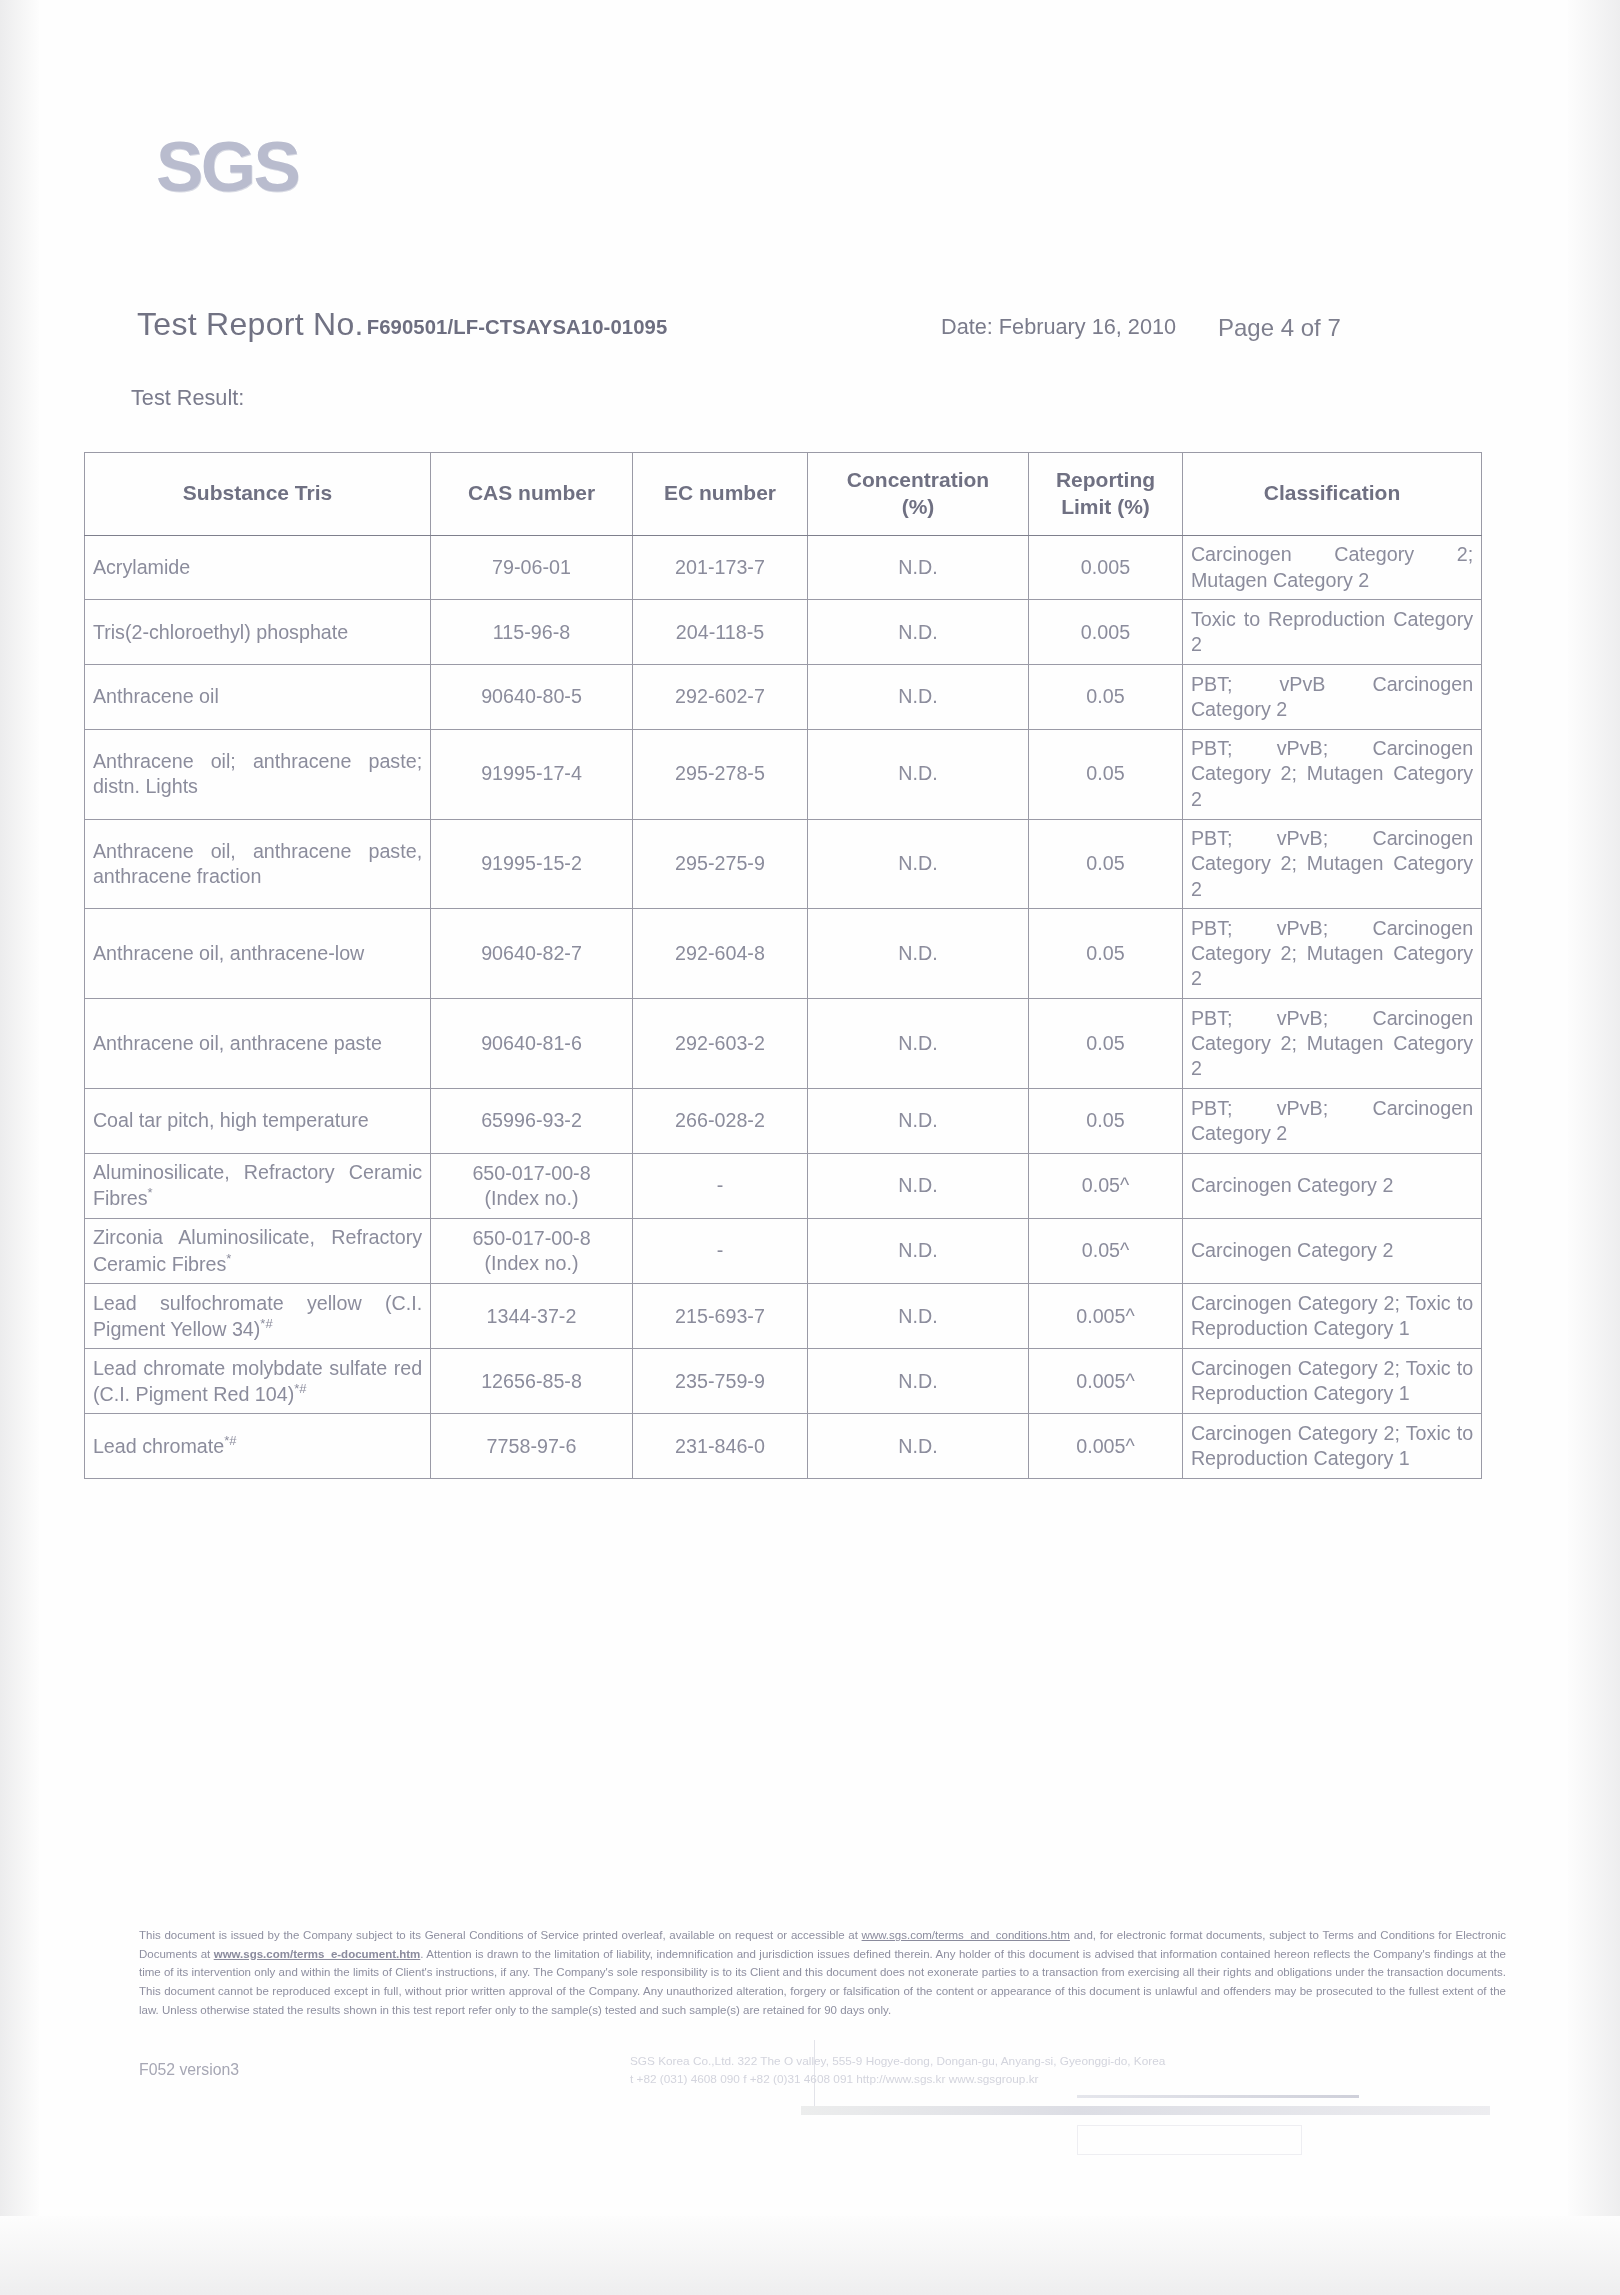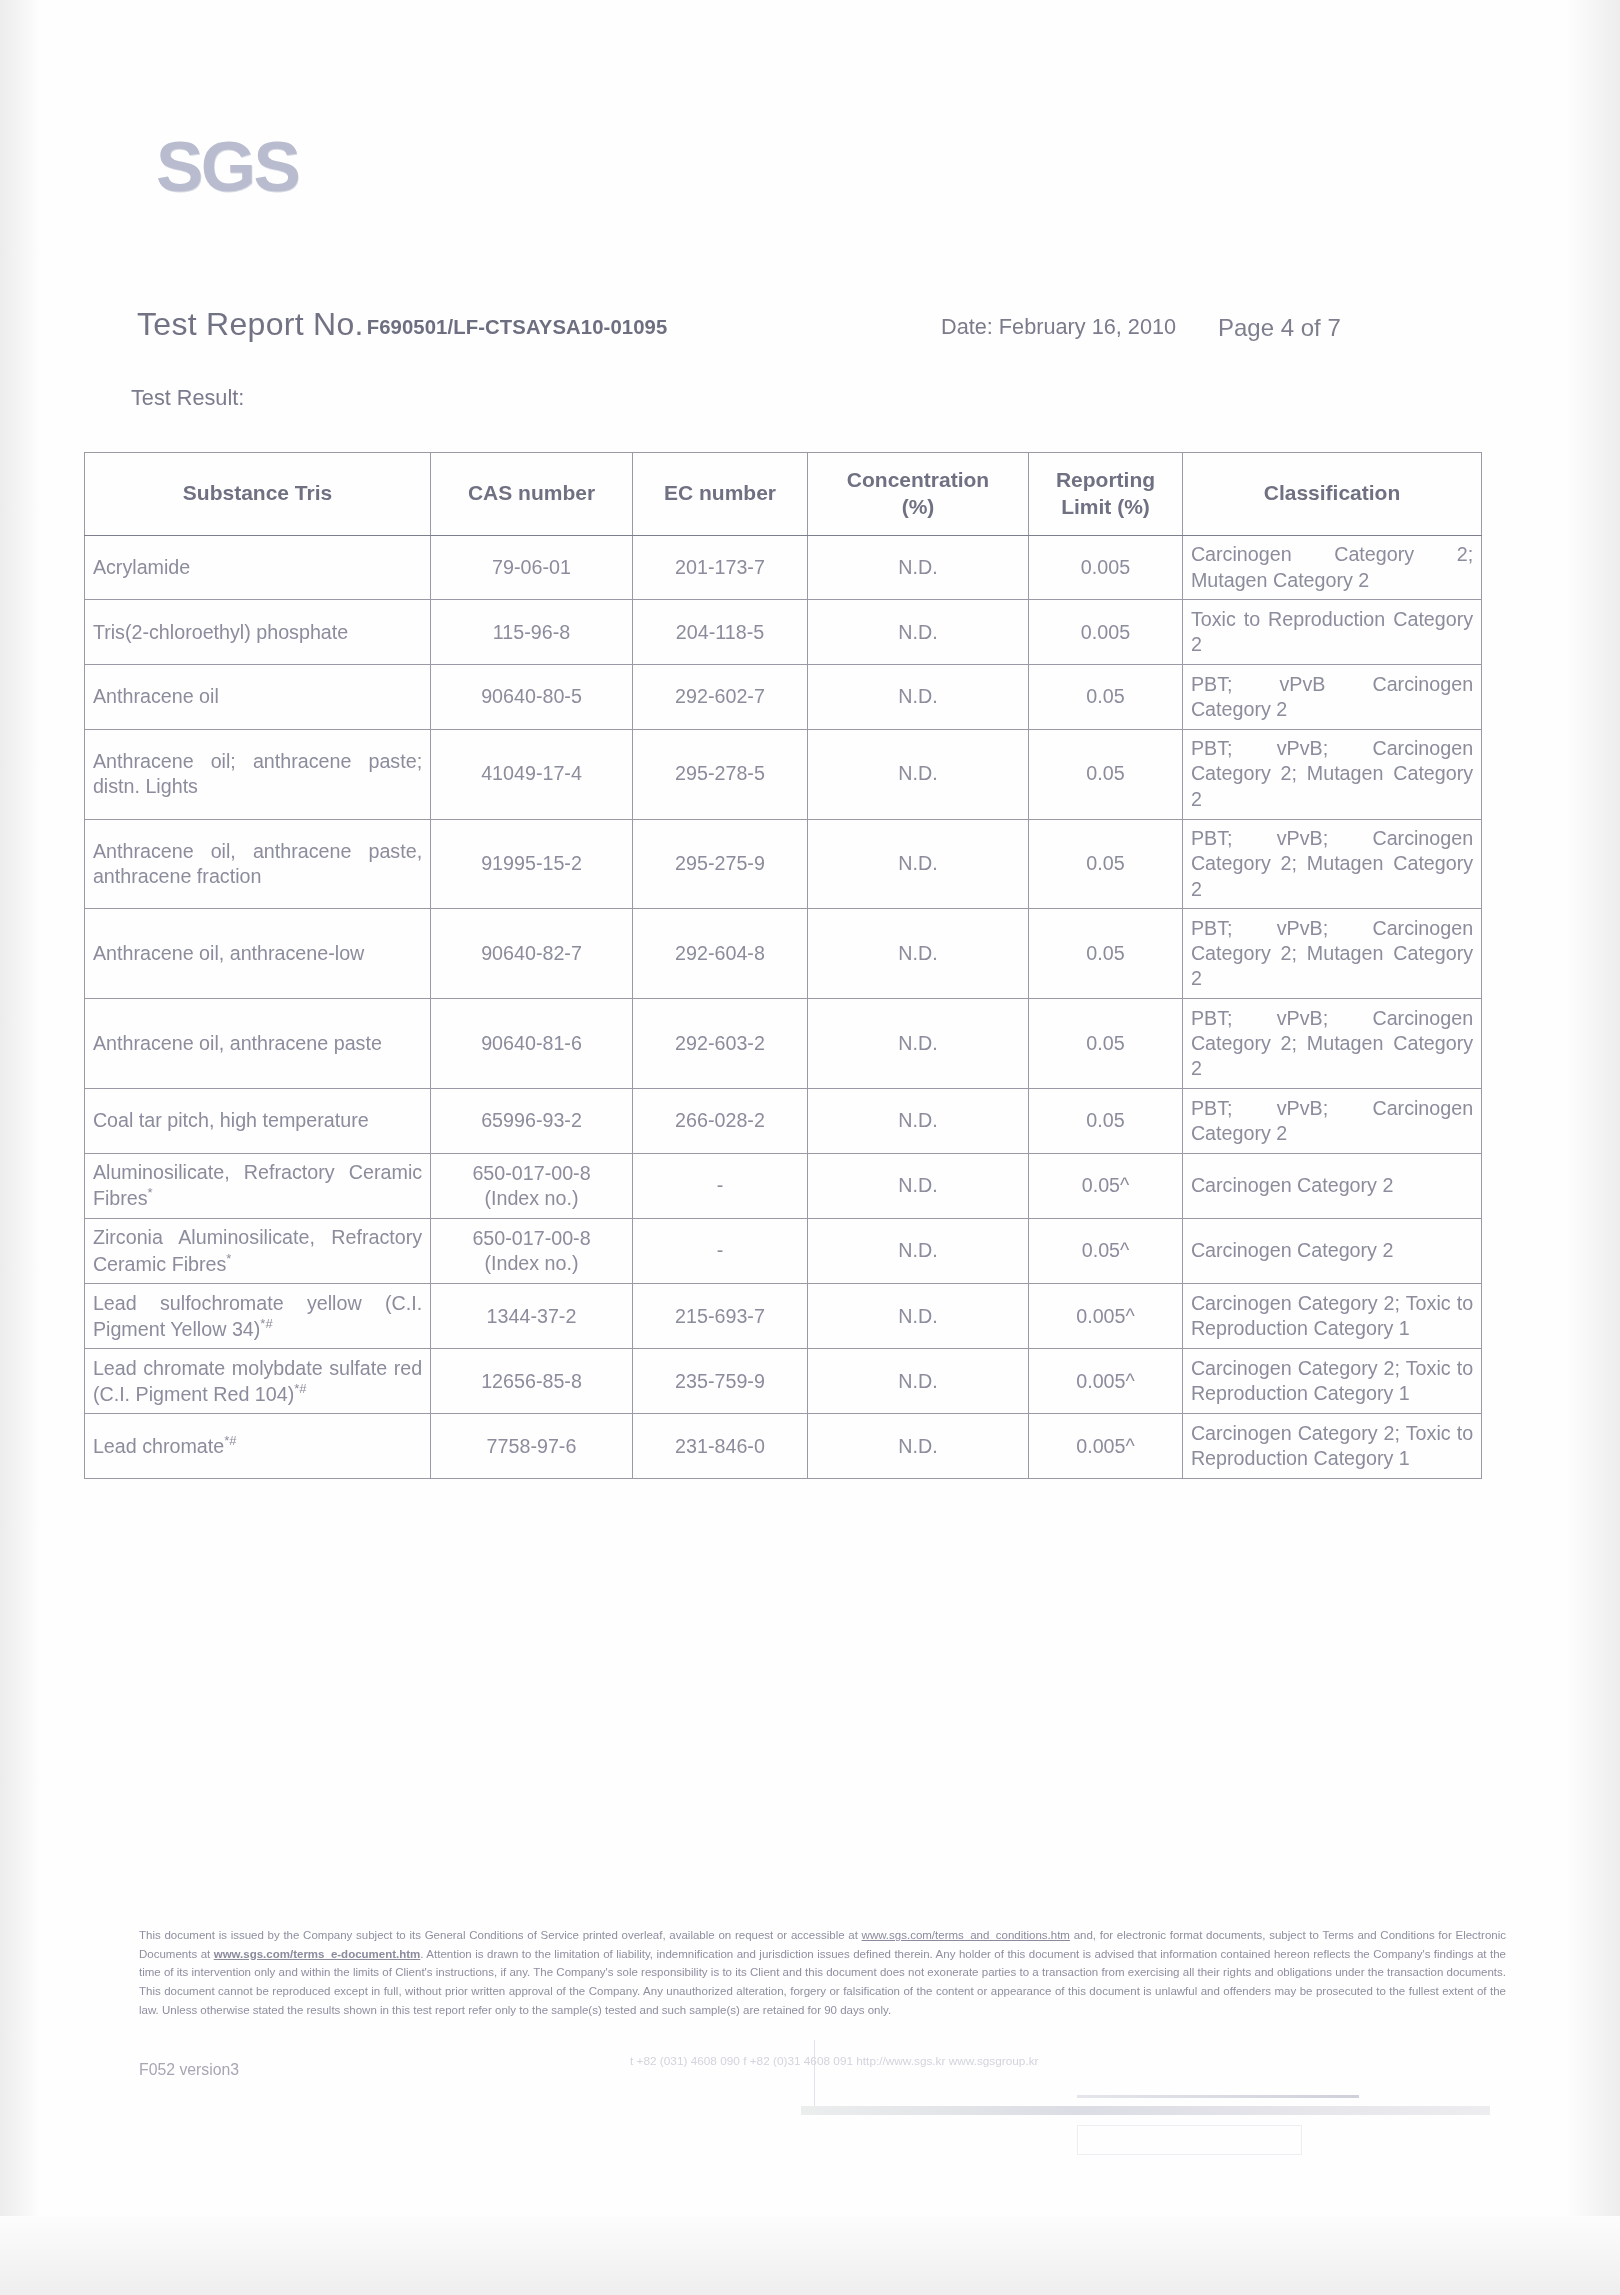--- a/index.html
+++ b/index.html
@@ -286,21 +286,21 @@
             <td class="ec">292-602-7</td>
             <td class="conc">N.D.</td>
             <td class="rl">0.05</td>
             <td class="cls">PBT; vPvB Carcinogen Category 2</td>
           </tr>
           <tr>
             <td class="sub">
               <span class="sub-justify">Anthracene oil; anthracene paste; distn. Lights</span>
             </td>
             <td class="cas">
-              <div>41049-17-4</div>
+              <div>91995-17-4</div>
             </td>
             <td class="ec">295-278-5</td>
             <td class="conc">N.D.</td>
             <td class="rl">0.05</td>
             <td class="cls">PBT; vPvB; Carcinogen Category 2; Mutagen Category 2</td>
           </tr>
           <tr>
             <td class="sub">
               <span class="sub-justify">Anthracene oil, anthracene paste, anthracene fraction</span>
             </td>
@@ -407,20 +407,21 @@
   </div>
 
   <div class="disclaimer">
     <span>This document is issued by the Company subject to its General Conditions of Service printed overleaf, available on request or accessible at </span><span class="lnk">www.sgs.com/terms_and_conditions.htm</span><span> and, for electronic format documents, subject to Terms and Conditions for Electronic Documents at </span><span class="lnk bld">www.sgs.com/terms_e-document.htm</span><span>. Attention is drawn to the limitation of liability, indemnification and jurisdiction issues defined therein. Any holder of this document is advised that information contained hereon reflects the Company's findings at the time of its intervention only and within the limits of Client's instructions, if any. The Company's sole responsibility is to its Client and this document does not exonerate parties to a transaction from exercising all their rights and obligations under the transaction documents. This document cannot be reproduced except in full, without prior written approval of the Company. Any unauthorized alteration, forgery or falsification of the content or appearance of this document is unlawful and offenders may be prosecuted to the fullest extent of the law. Unless otherwise stated the results shown in this test report refer only to the sample(s) tested and such sample(s) are retained for 90 days only.</span>
   </div>
 
   <div class="doc-version">F052 version3</div>
 
   <div class="addr-rule"></div>
   <div class="addr-block">
+    <div>SGS Korea Co.,Ltd.  322 The O valley, 555-9 Hogye-dong, Dongan-gu, Anyang-si, Gyeonggi-do, Korea</div>
     <div>t +82 (031) 4608 090 f +82 (0)31 4608 091  http://www.sgs.kr   www.sgsgroup.kr</div>
   </div>
   <div class="addr-underline"></div>
   <div class="addr-band"></div>
   <div class="addr-box"></div>
 
 </div>
 
 
 </body></html>

